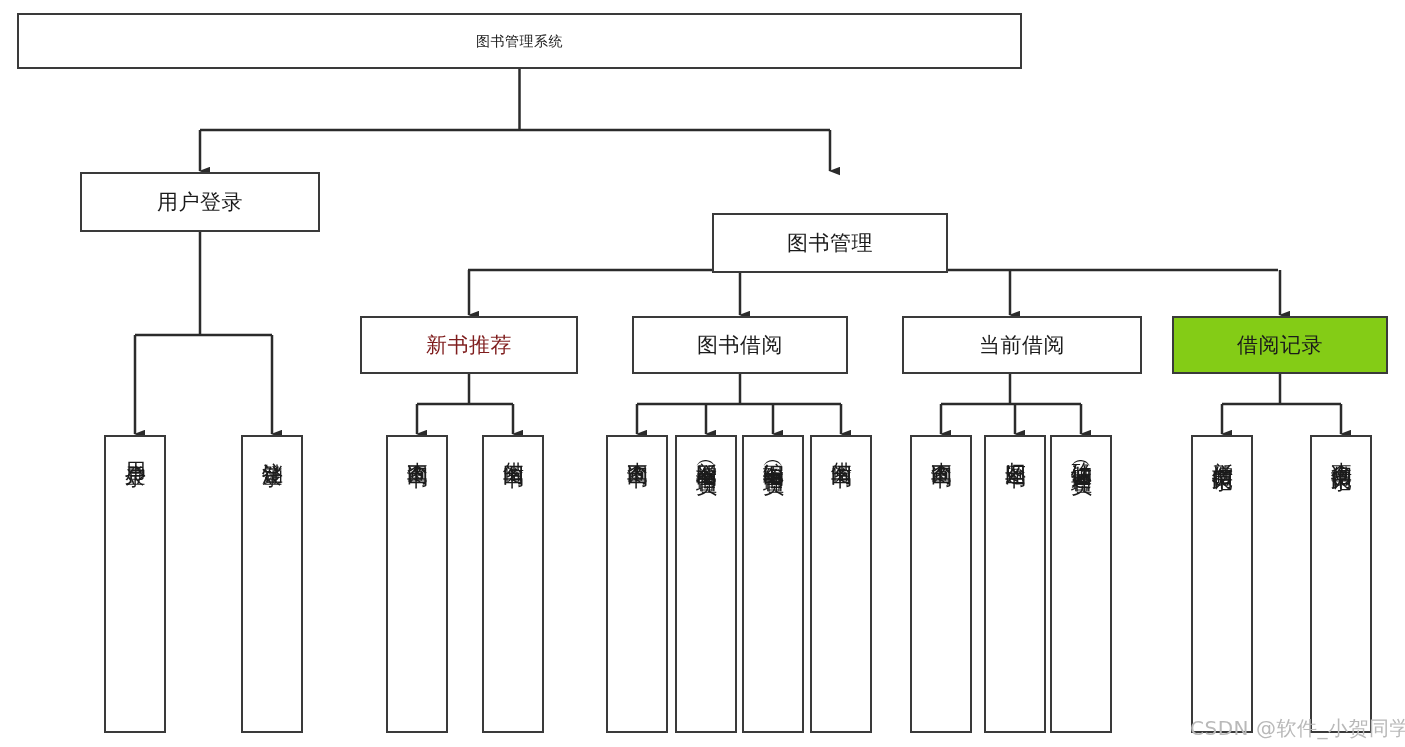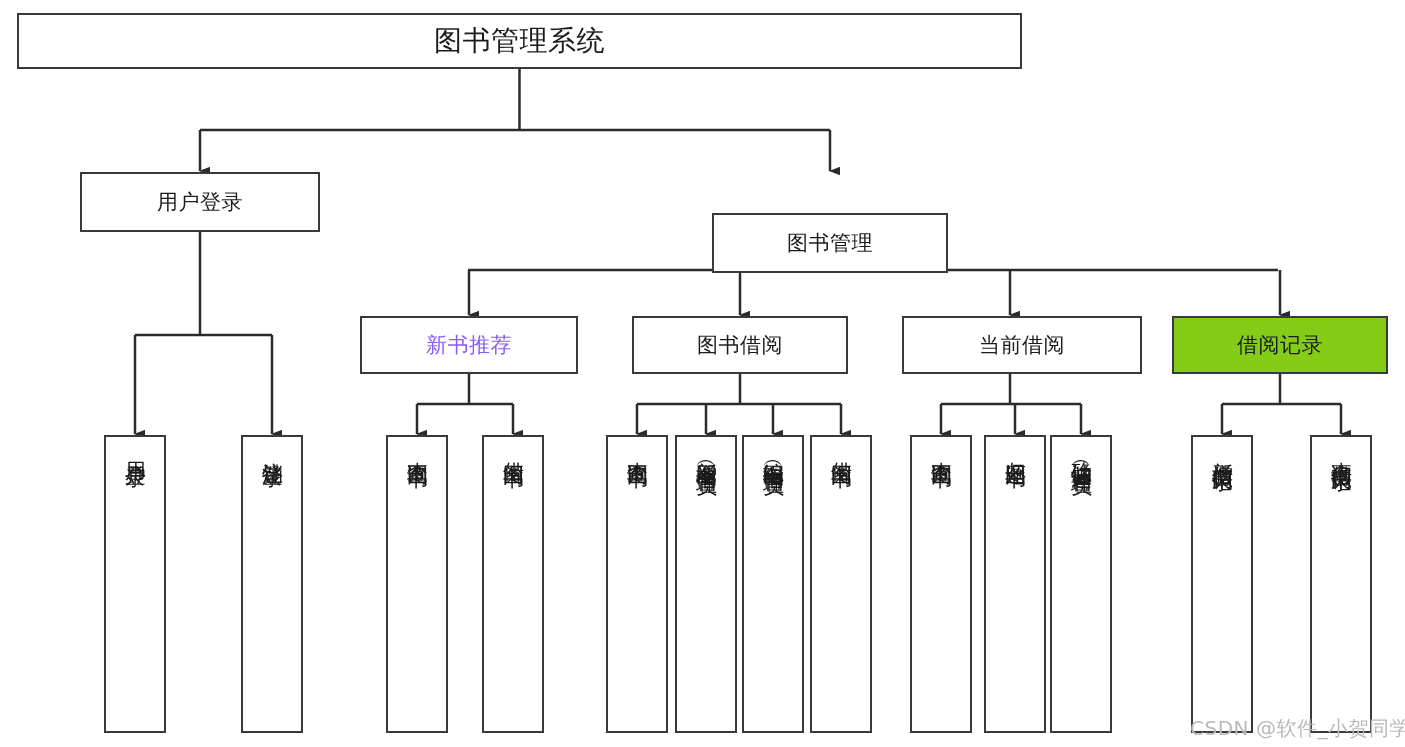--- a/index.html
+++ b/index.html
@@ -50,21 +50,21 @@
   .node.vert .label {
     writing-mode: vertical-rl;
     text-orientation: upright;
     font-size: 21px;
     line-height: 1.28;
     letter-spacing: 2px;
     color: #1b1b1b;
     white-space: nowrap;
   }
   .node.root .label {
-    font-size: 28px;
+    font-size: 14px;
   }
   .watermark {
     position: absolute;
     font-size: 20px;
     color: #b9b9b9;
     letter-spacing: 0.5px;
     white-space: nowrap;
     user-select: none;
   }
 </style>
@@ -120,21 +120,21 @@
       <div class="node horiz root" style="left: 17px; top: 13px; width: 1005px; height: 56px; border-color: rgb(58, 58, 58); background: rgb(255, 255, 255);">
         <span class="label" style="color: rgb(27, 27, 27);">图书管理系统</span>
       </div>
       <div class="node horiz" style="left: 80px; top: 172px; width: 240px; height: 60px; border-color: rgb(58, 58, 58); background: rgb(255, 255, 255);">
         <span class="label" style="color: rgb(27, 27, 27);">用户登录</span>
       </div>
       <div class="node horiz" style="left: 712px; top: 172px; width: 236px; height: 60px; border-color: rgb(58, 58, 58); background: rgb(255, 255, 255); margin-top: 41px;">
         <span class="label" style="color: rgb(27, 27, 27);">图书管理</span>
       </div>
       <div class="node horiz" style="left: 360px; top: 316px; width: 218px; height: 58px; border-color: rgb(58, 58, 58); background: rgb(255, 255, 255);">
-        <span class="label" style="color: #8b5cf6;">新书推荐</span>
+        <span class="label" style="color: #7f1d1d;">新书推荐</span>
       </div>
       <div class="node horiz" style="left: 632px; top: 316px; width: 216px; height: 58px; border-color: rgb(58, 58, 58); background: rgb(255, 255, 255);">
         <span class="label" style="color: rgb(27, 27, 27);">图书借阅</span>
       </div>
       <div class="node horiz" style="left: 902px; top: 316px; width: 240px; height: 58px; border-color: rgb(58, 58, 58); background: rgb(255, 255, 255);">
         <span class="label" style="color: rgb(27, 27, 27);">当前借阅</span>
       </div>
       <div class="node horiz" style="left: 1172px; top: 316px; width: 216px; height: 58px; border-color: rgb(58, 58, 58); background: #84cc16;">
         <span class="label" style="color: rgb(27, 27, 27);">借阅记录</span>
       </div>

